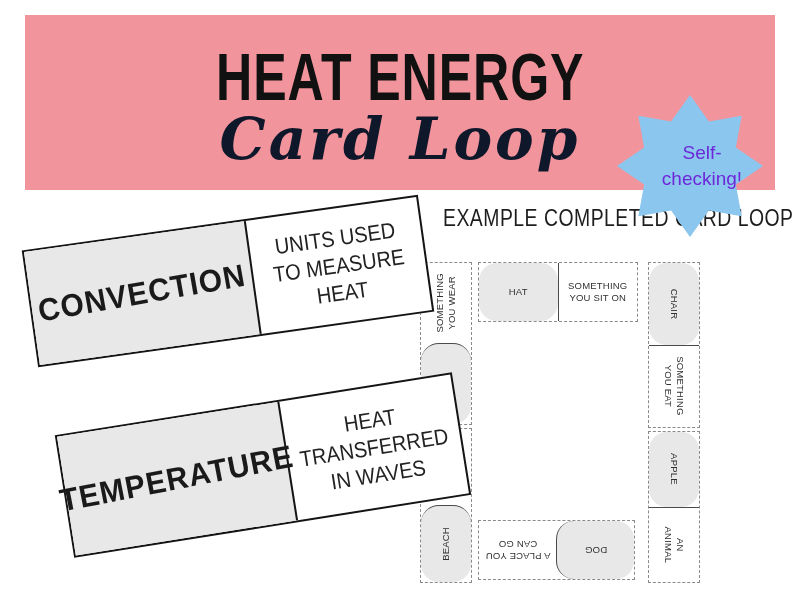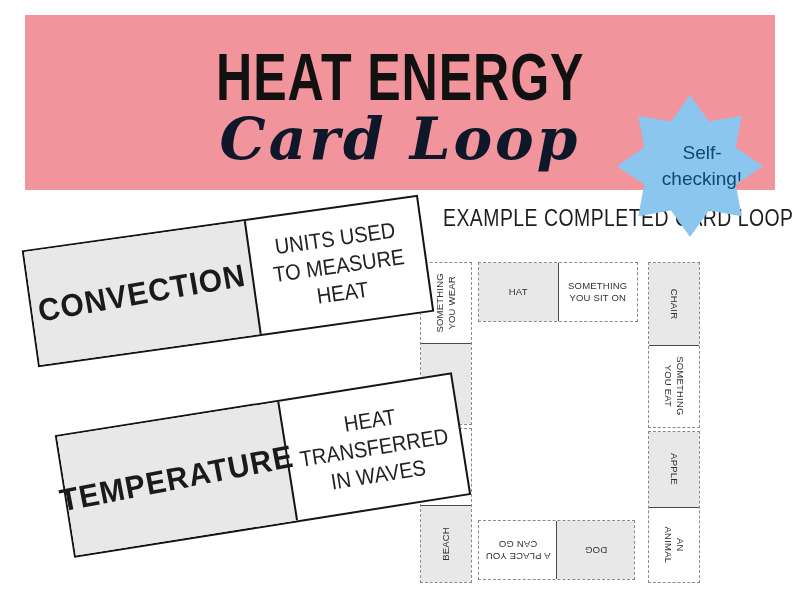--- a/index.html
+++ b/index.html
@@ -14,34 +14,34 @@
           font-family:"Liberation Sans",sans-serif;}
   .banner-subtitle{display:block;margin-top:2px;font-family:"DejaVu Serif",serif;
           font-style:italic;font-weight:bold;font-size:58px;color:#0f172a;letter-spacing:3px;}
 
   
   .badge{position:absolute;left:617px;top:95px;width:146px;height:142px;background:#8AC6EE;
          display:flex;align-items:center;justify-content:center;z-index:4;
          clip-path:polygon(50% 0%,63% 18.6%,85.4% 14.6%,81.4% 37%,100% 50%,81.4% 63%,
                            85.4% 85.4%,63% 81.4%,50% 100%,37% 81.4%,14.6% 85.4%,18.6% 63%,
                            0% 50%,18.6% 37%,14.6% 14.6%,37% 18.6%);}
-  .badge-text{font-size:19px;color:#0c4a6e;text-align:center;line-height:1.35;width:90px;margin-left:24px;}
+  .badge-text{font-size:19px;color:#6d28d9;text-align:center;line-height:1.35;width:90px;margin-left:24px;}
 
   
   .example-heading{position:absolute;left:443px;top:205px;width:350px;font-size:20px;
          color:#1d1d1d;letter-spacing:0.5px;white-space:nowrap;
          transform:scale(0.97,1.15);transform-origin:left top;}
 
   
   .loop-card{position:absolute;border:1px dashed #8a8a8a;display:flex;background:#fff;
              box-sizing:border-box;}
   .loop-card.vert{flex-direction:column;}
   .cell{flex:1;display:flex;align-items:center;justify-content:center;overflow:hidden;
         box-sizing:border-box;}
-  .cell.shaded{background:#E8E8E8;}
+  .cell.shaded{background:#E8E8E8;border-radius:18px;}
   .cell + .cell{border-top:0;}
   .loop-card:not(.vert) .cell + .cell{border-left:1px solid #4a4a4a;}
   .loop-card.vert .cell + .cell{border-top:1px solid #4a4a4a;}
   .cell span{font-size:9.5px;letter-spacing:0.2px;color:#303030;text-align:center;
              line-height:1.25;display:block;}
   .rot90 span{transform:rotate(90deg);width:72px;}
   .rotn90 span{transform:rotate(-90deg);width:72px;}
   .rot180 span{transform:rotate(180deg);width:70px;}
   .cell span.pad{padding:0 12px;}
 

